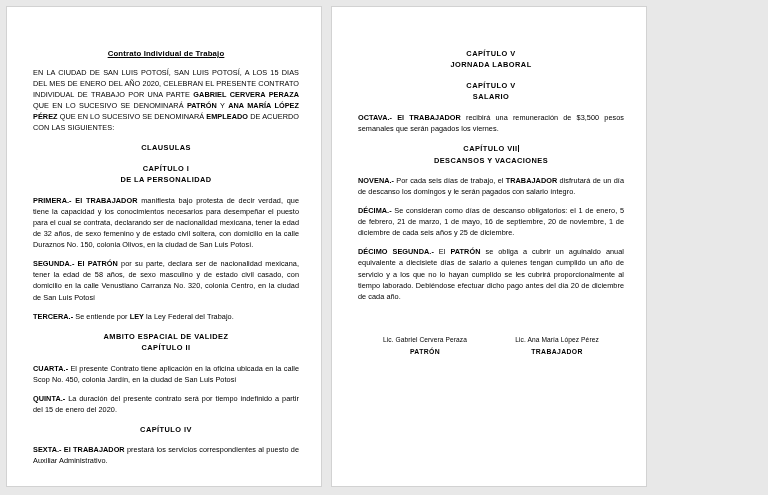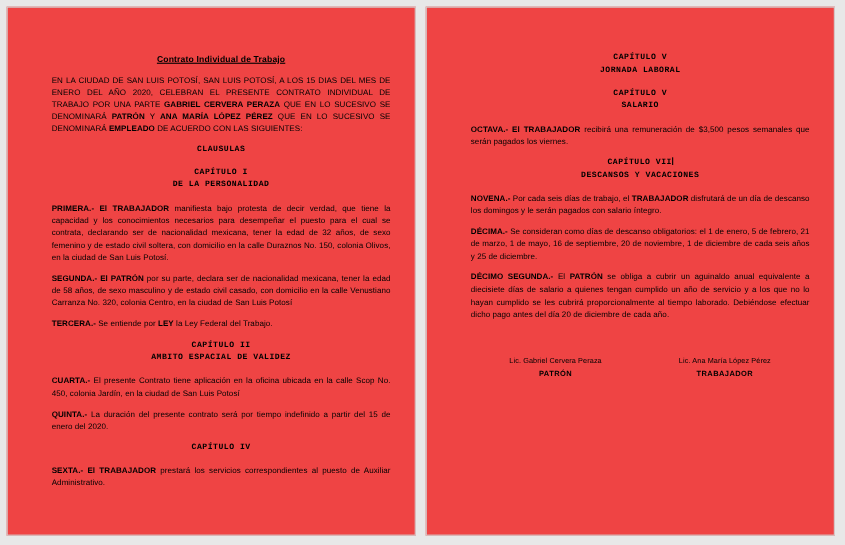--- a/index.html
+++ b/index.html
@@ -18,25 +18,25 @@
     position: relative;
     width: 768px;
     height: 495px;
     display: flex;
     gap: 9px;
     padding: 6px 6px 8px 6px;
     box-sizing: border-box;
   }
   .page {
     position: relative;
-    width: 372px;
-    background: #ef4444;
+    width: 316px;
+    background: #ffffff;
     border: 1px solid #d2d2d2;
     box-sizing: border-box;
-    padding: 40px 22px 20px 40px;
+    padding: 40px 22px 20px 26px;
     overflow: hidden;
   }
   .page-1 { padding-top: 42px; }
   .page-2 { padding-top: 32px; }
 
   .doc-title {
     text-align: center;
     font-weight: bold;
     font-size: 7.8px;
     text-decoration: underline;
@@ -58,21 +58,20 @@
     font-size: 7.3px;
   }
   .heading {
     text-align: center;
     font-weight: bold;
     font-size: 7.4px;
     letter-spacing: 0.45px;
     margin: 0;
     color: #000;
     line-height: 1.55;
-    font-family: Liberation Mono, monospace;
   }
   .heading-group { margin: 9px 0 9px 0; }
   .heading-group .heading { margin: 0; }
   b, strong { font-weight: bold; }
   .caret {
     display: inline-block;
     width: 1px;
     height: 7px;
     background: #000;
     vertical-align: -1px;
@@ -122,22 +121,22 @@
       <div class="heading">DE LA PERSONALIDAD</div>
     </div>
 
     <p class="body-text"><b>PRIMERA.-</b> <b>El TRABAJADOR</b><span> manifiesta bajo protesta de decir verdad, que tiene la capacidad y los conocimientos necesarios para desempeñar el puesto para el cual se contrata, declarando ser de nacionalidad mexicana, tener la edad de 32 años, de sexo femenino y de estado civil soltera, con domicilio en la calle Duraznos No. 150, colonia Olivos, en la ciudad de San Luis Potosí.</span></p>
 
     <p class="body-text"><b>SEGUNDA.-</b> <b>El PATRÓN</b><span> por su parte, declara ser de nacionalidad mexicana, tener la edad de 58 años, de sexo masculino y de estado civil casado, con domicilio en la calle Venustiano Carranza No. 320, colonia Centro, en la ciudad de San Luis Potosí</span></p>
 
     <p class="body-text"><b>TERCERA.-</b><span> Se entiende por </span><b>LEY</b><span> la Ley Federal del Trabajo.</span></p>
 
     <div class="heading-group">
+      <div class="heading">AMBITO ESPACIAL DE VALIDEZ</div>
       <div class="heading">CAPÍTULO II</div>
-      <div class="heading">AMBITO ESPACIAL DE VALIDEZ</div>
     </div>
 
     <p class="body-text"><b>CUARTA.-</b><span> El presente Contrato tiene aplicación en la oficina ubicada en la calle Scop No. 450, colonia Jardín, en la ciudad de San Luis Potosí</span></p>
 
 
     <p class="body-text"><b>QUINTA.-</b><span> La duración del presente contrato será por tiempo indefinido a partir del 15 de enero del 2020.</span></p>
 
     <div class="heading-group">
       <div class="heading">CAPÍTULO IV</div>
     </div>

